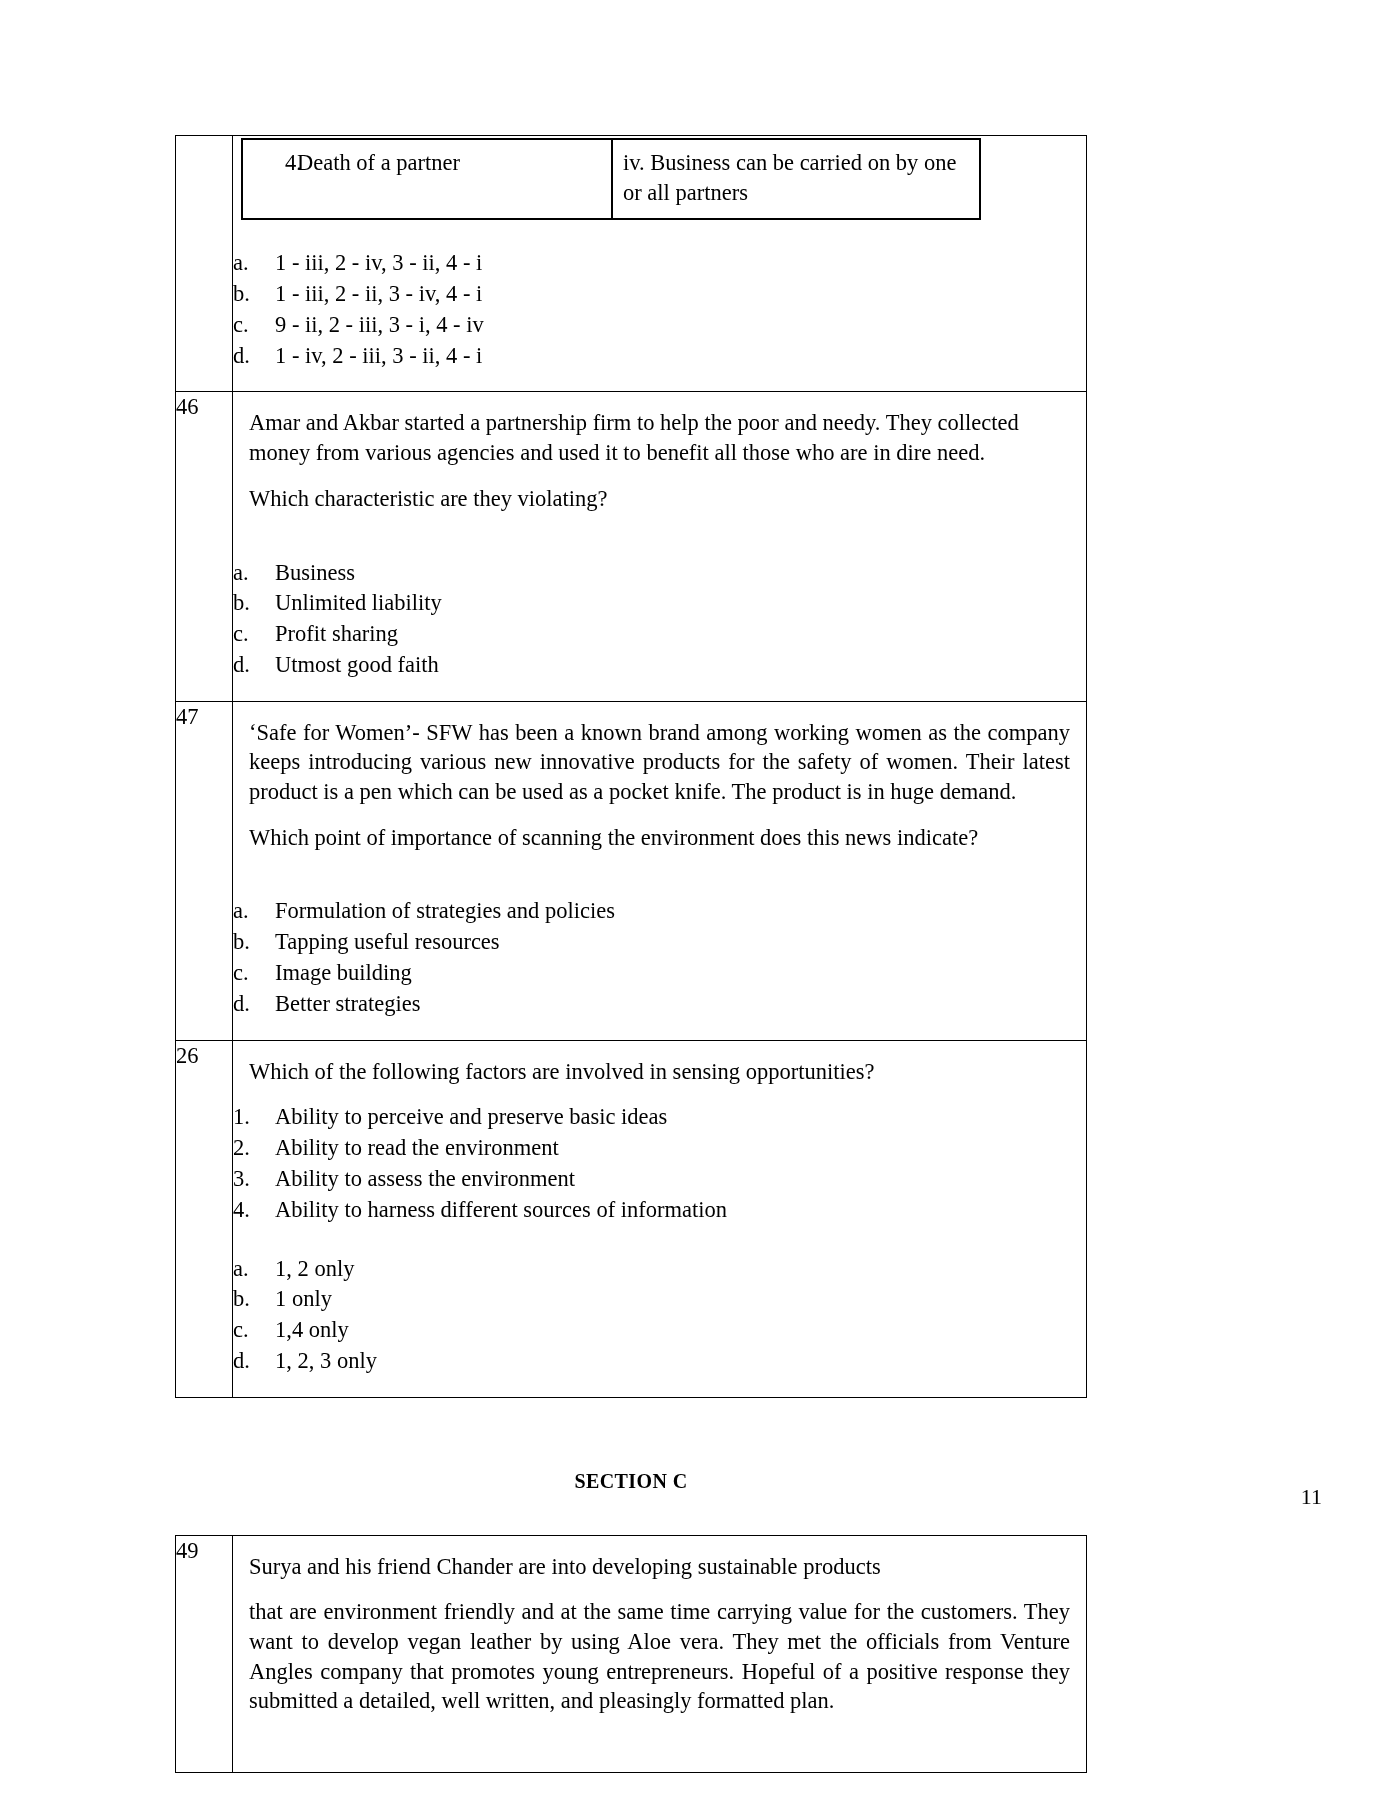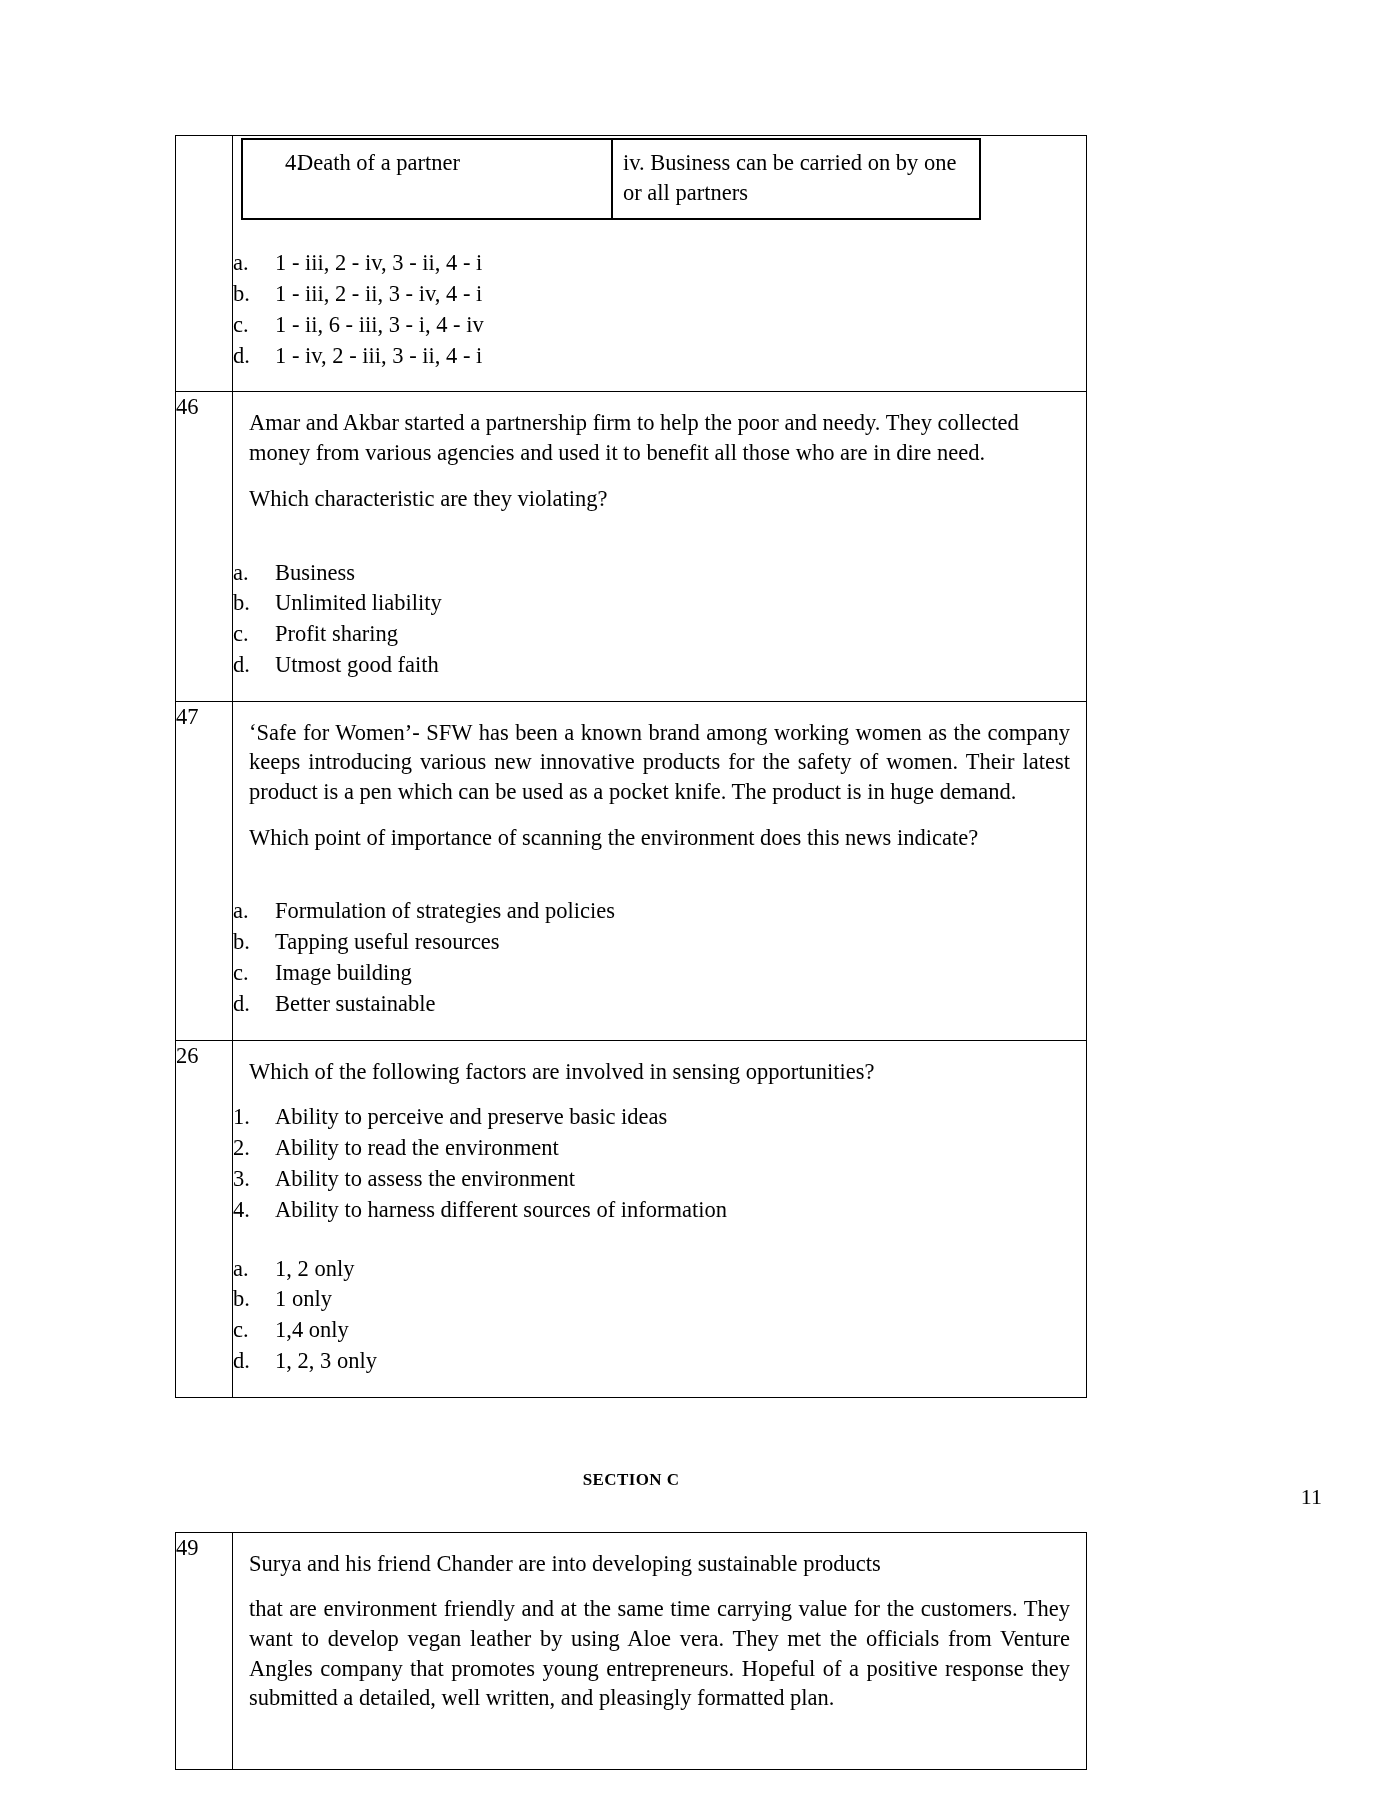--- a/index.html
+++ b/index.html
@@ -160,21 +160,21 @@
               <li>
                 <span class="mk">a.</span>
                 <span>1 - iii, 2 - iv, 3 - ii, 4 - i</span>
               </li>
               <li>
                 <span class="mk">b.</span>
                 <span>1 - iii, 2 - ii, 3 - iv, 4 - i</span>
               </li>
               <li>
                 <span class="mk">c.</span>
-                <span>1 - ii, 6 - iii, 3 - i, 4 - iv</span>
+                <span>9 - ii, 2 - iii, 3 - i, 4 - iv</span>
               </li>
               <li>
                 <span class="mk">d.</span>
                 <span>1 - iv, 2 - iii, 3 - ii, 4 - i</span>
               </li>
             </ol>
 
             <div class="spacer-md"></div>
           </td>
         </tr>
@@ -230,21 +230,21 @@
               <li>
                 <span class="mk">b.</span>
                 <span>Tapping useful resources</span>
               </li>
               <li>
                 <span class="mk">c.</span>
                 <span>Image building</span>
               </li>
               <li>
                 <span class="mk">d.</span>
-                <span>Better sustainable</span>
+                <span>Better strategies</span>
               </li>
             </ol>
 
             <div class="spacer-md"></div>
           </td>
         </tr>
 
         <tr>
           <td class="numcell">
             <span>26</span>
@@ -293,21 +293,21 @@
             </ol>
 
             <div class="spacer-md"></div>
           </td>
         </tr>
 
       </tbody>
     </table>
 
     <div style="height:72px"></div>
-    <div style="text-align:center;font-weight:bold;font-size:17px;letter-spacing:0.4px">SECTION C</div>
+    <div style="text-align:center;font-weight:bold;font-size:20px;letter-spacing:0.4px">SECTION C</div>
     <div style="height:42px"></div>
 
     <table class="qtable">
       <tbody>
         <tr>
           <td class="numcell">
             <span>49</span>
           </td>
           <td class="bodycell">
             <p class="para">Surya and his friend Chander are into developing sustainable products</p>

